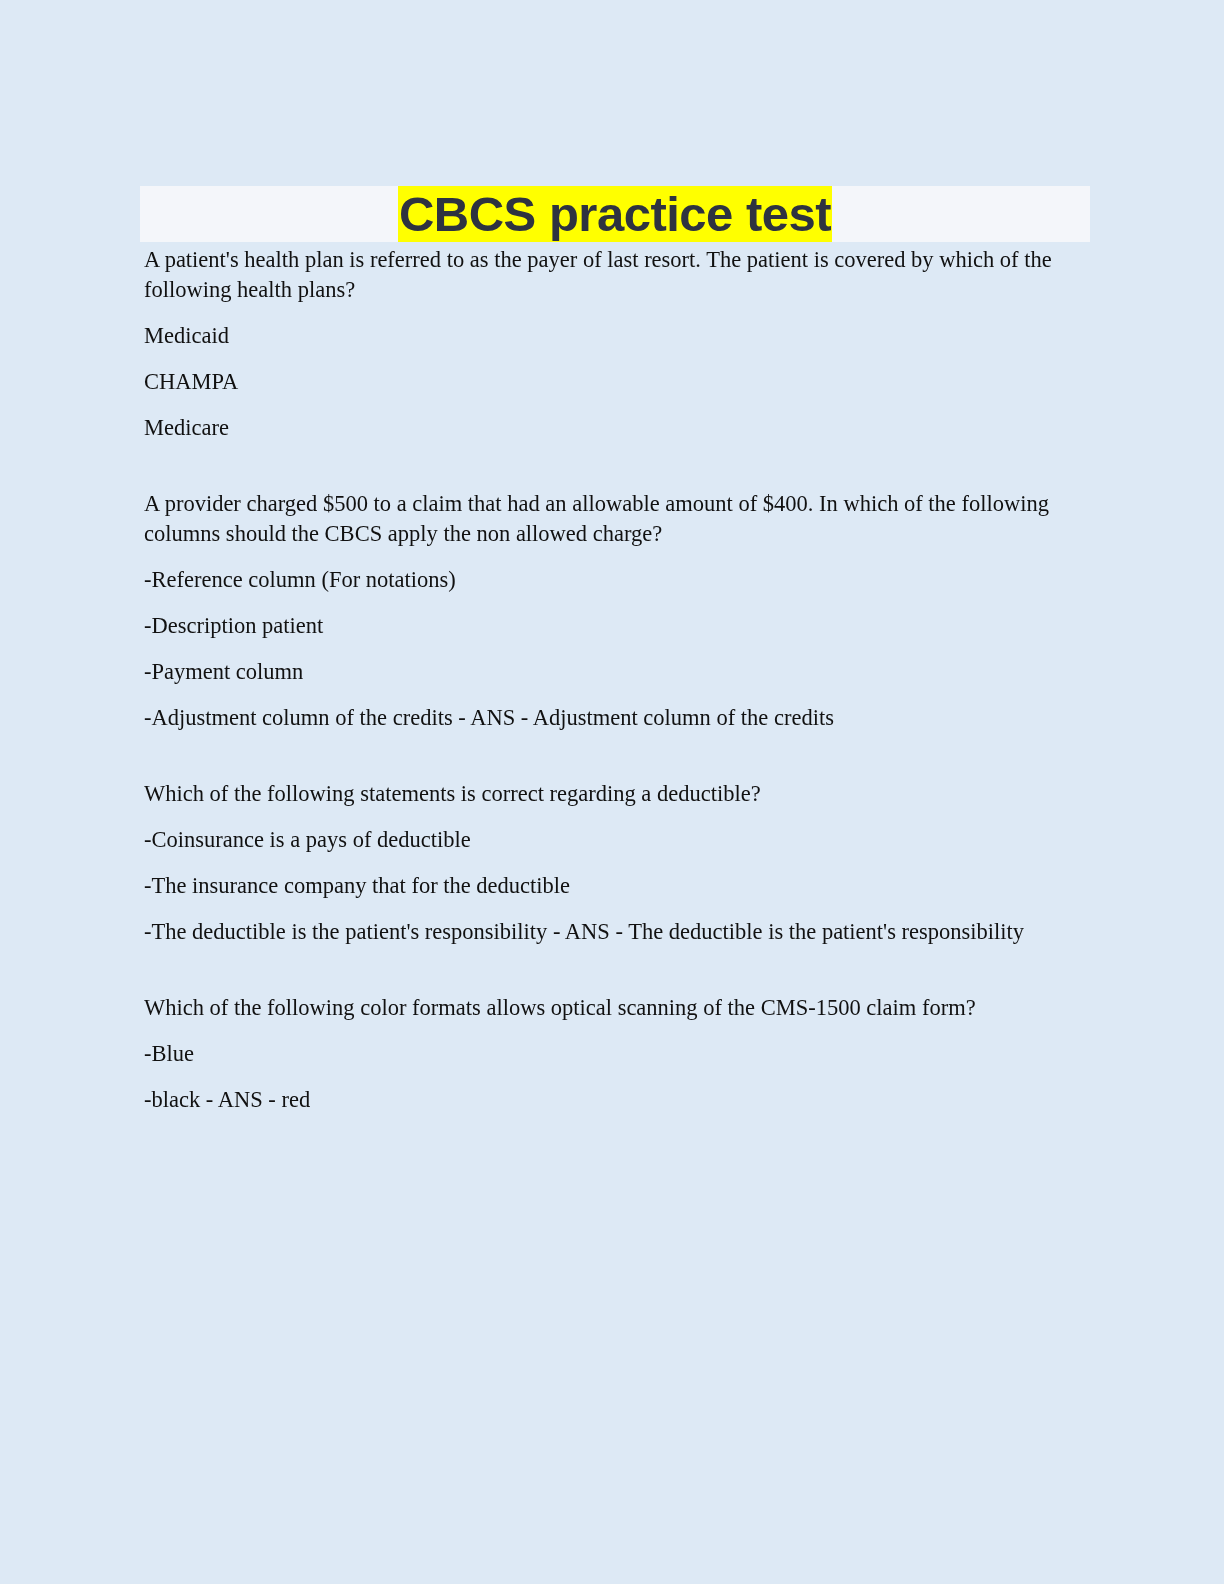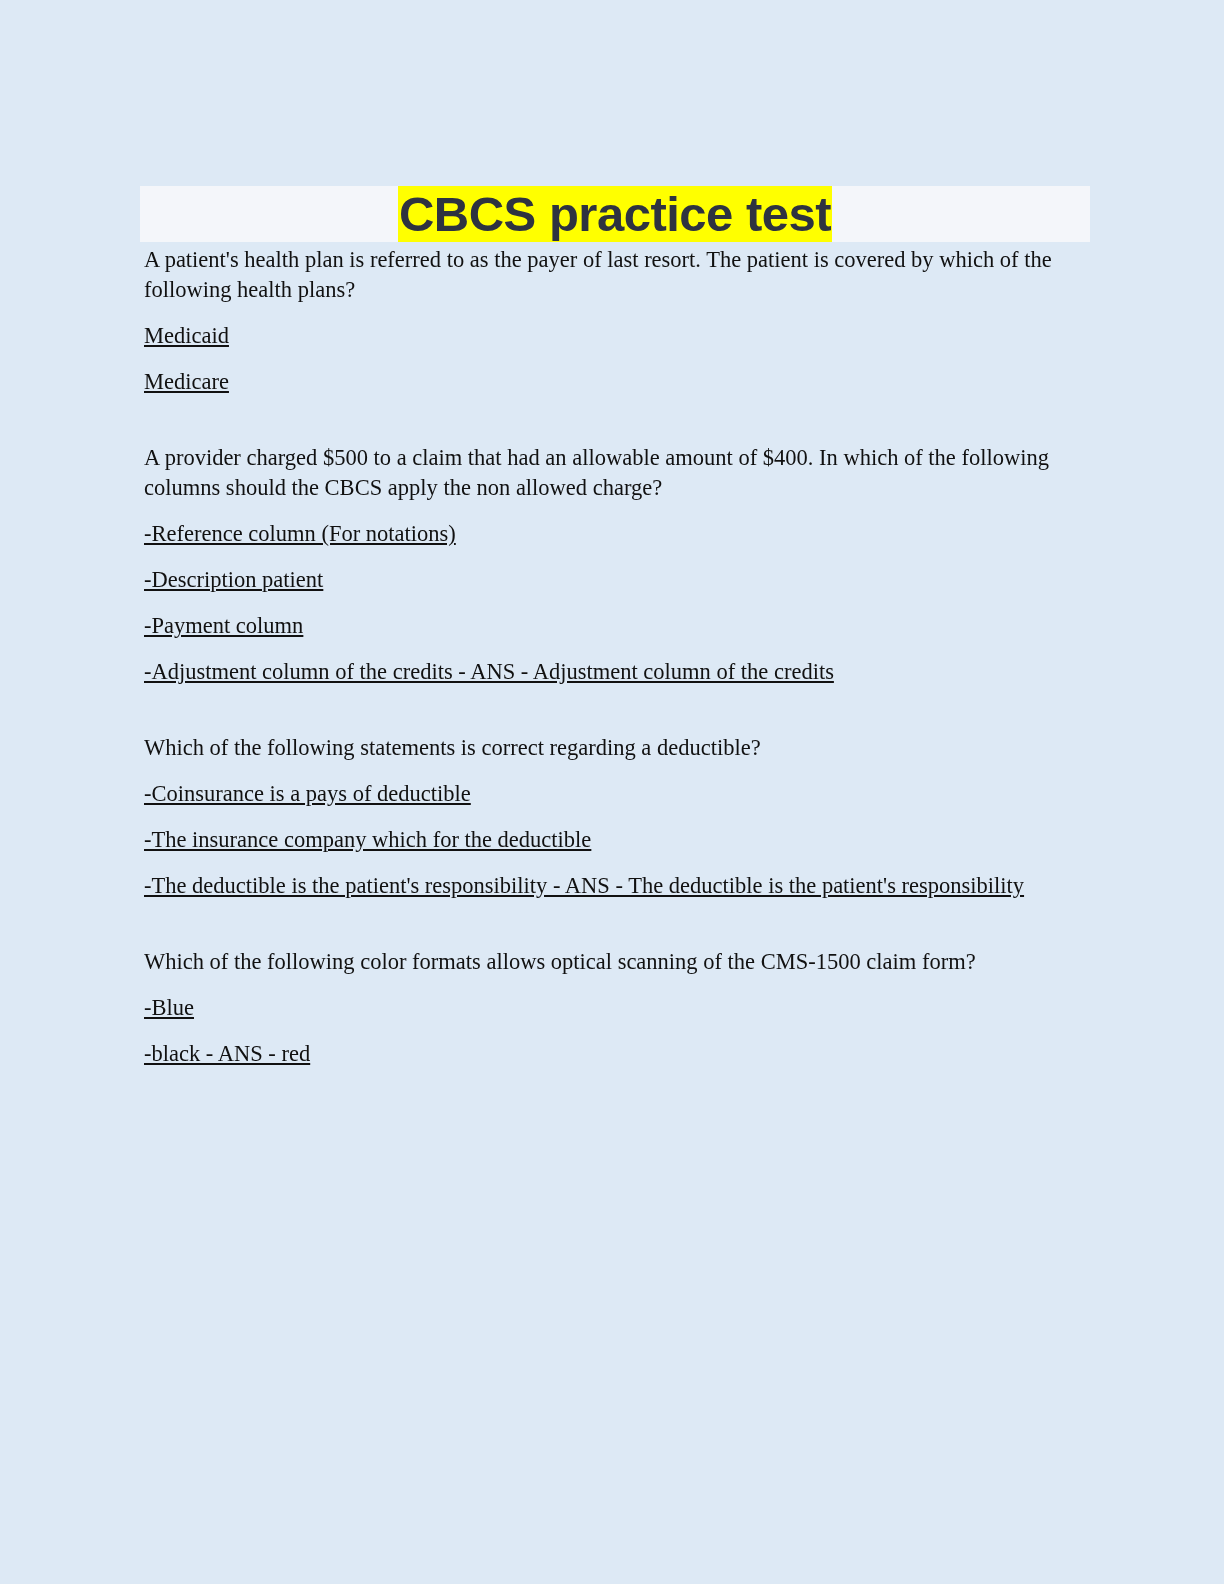--- a/index.html
+++ b/index.html
@@ -47,53 +47,53 @@
     .question-block {
       margin: 0 0 46px 0;
     }
     .question {
       line-height: 30px;
       margin: 0 0 16px 0;
     }
     .option {
       line-height: 30px;
       margin: 16px 0 16px 0;
-      text-decoration: underline;
     }
     .option:last-child {
       margin-bottom: 0;
     }
   </style>
 </head>
 <body>
 
 <div class="title-band">
   <span class="title-text">CBCS practice test</span>
 </div>
 
 <div class="content">
 
   <div class="question-block">
     <div class="question">A patient's health plan is referred to as the payer of last resort. The patient is covered by which of the following health plans?</div>
     <div class="option">Medicaid</div>
+    <div class="option">CHAMPA</div>
     <div class="option">Medicare</div>
   </div>
 
   <div class="question-block">
     <div class="question">A provider charged $500 to a claim that had an allowable amount of $400. In which of the following columns should the CBCS apply the non allowed charge?</div>
     <div class="option">-Reference column (For notations)</div>
     <div class="option">-Description patient</div>
     <div class="option">-Payment column</div>
     <div class="option">-Adjustment column of the credits - ANS - Adjustment column of the credits</div>
   </div>
 
   <div class="question-block">
     <div class="question">Which of the following statements is correct regarding a deductible?</div>
     <div class="option">-Coinsurance is a pays of deductible</div>
-    <div class="option">-The insurance company which for the deductible</div>
+    <div class="option">-The insurance company that for the deductible</div>
     <div class="option">-The deductible is the patient's responsibility - ANS - The deductible is the patient's responsibility</div>
   </div>
 
   <div class="question-block">
     <div class="question">Which of the following color formats allows optical scanning of the CMS-1500 claim form?</div>
     <div class="option">-Blue</div>
     <div class="option">-black - ANS - red</div>
   </div>
 
 </div>

